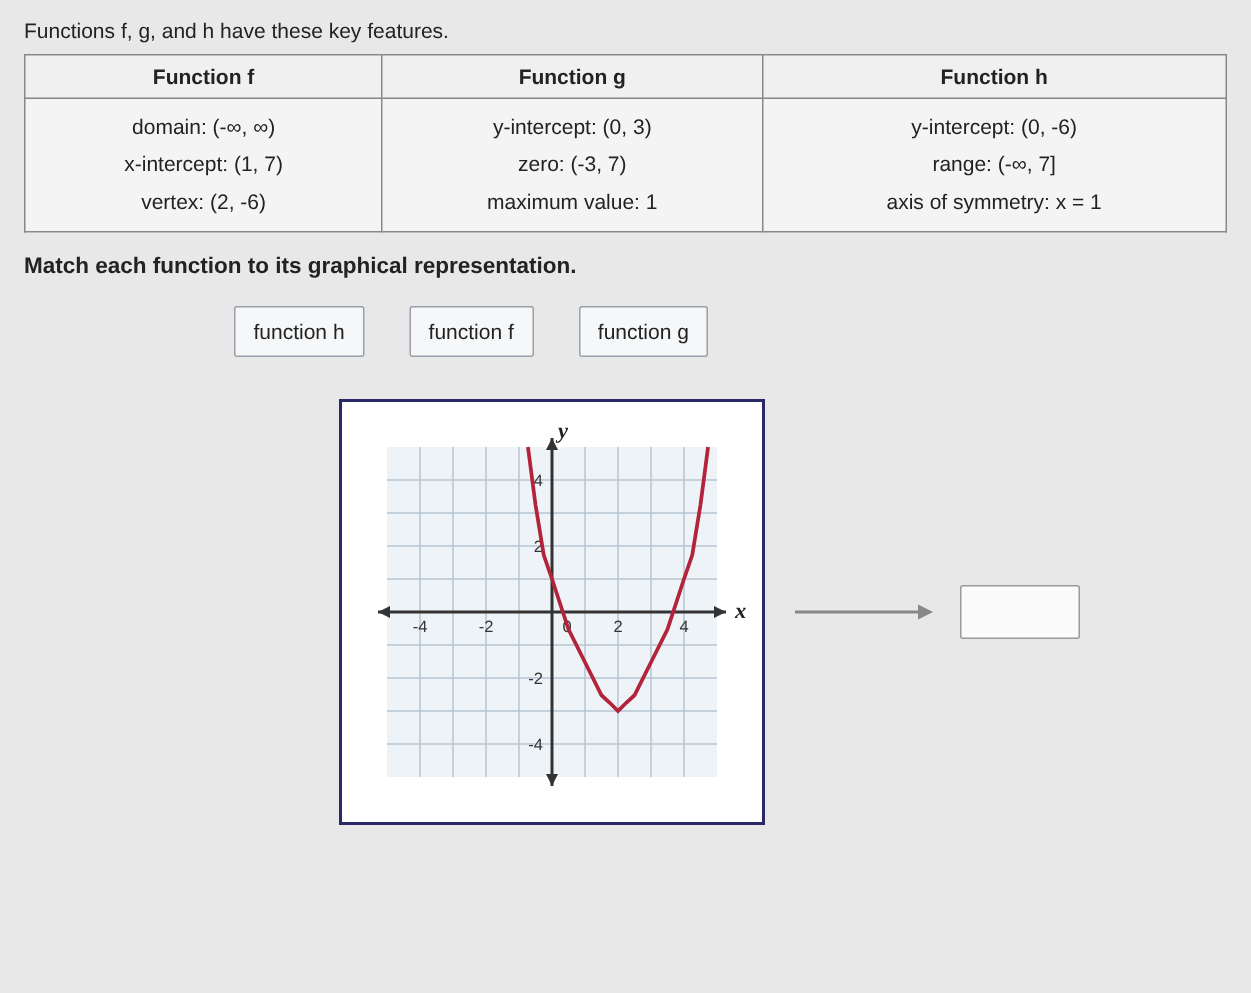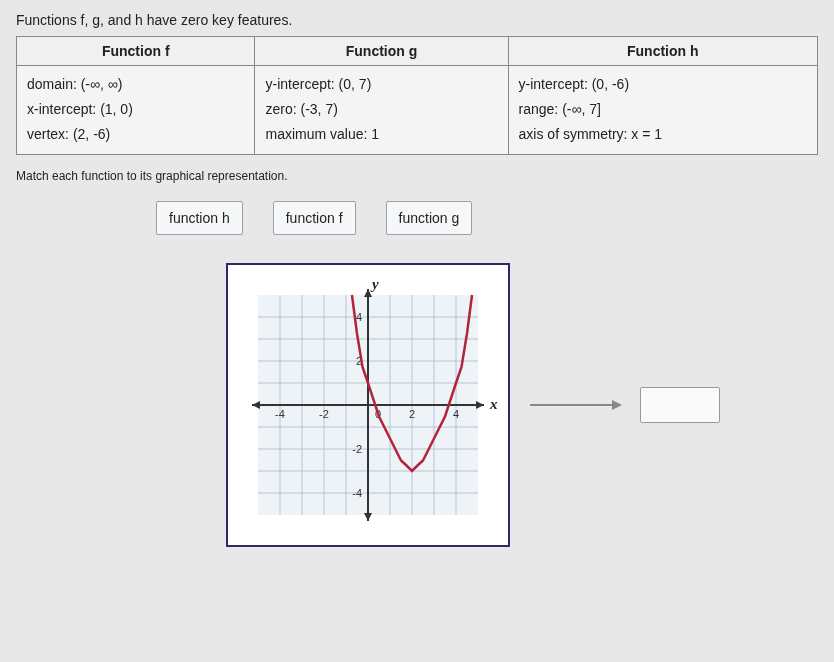--- a/index.html
+++ b/index.html
@@ -14,30 +14,30 @@
   }
   .intro { margin-bottom: 8px; font-size: 14px; }
   .feat-table {
     border-collapse: collapse;
     width: 100%;
     background: #f4f4f4;
   }
   .feat-table td, .feat-table th {
     border: 1px solid #888;
     padding: 6px 10px;
-    text-align: left;
+    text-align: center;
     vertical-align: top;
   }
   .feat-table th {
     font-weight: bold;
     text-align: center;
     background: #f0f0f0;
   }
   .cell-block { line-height: 1.8; }
-  .match-prompt { margin: 14px 0 18px 0; font-size: 12px; }
+  .match-prompt { margin: 14px 0 18px 0; font-size: 15px; font-weight: bold; }
   .tiles { display: flex; gap: 30px; margin-left: 140px; margin-bottom: 28px; }
   .tile {
     border: 1px solid #9aa0aa;
     background: #f5f7f9;
     padding: 8px 12px;
     font-size: 14px;
     border-radius: 2px;
     cursor: move;
   }
   .graph-row {
@@ -73,39 +73,39 @@
   .grid { stroke: #b7c4d4; stroke-width: 1; }
   .grid-bg { fill: #eef3f8; }
   .curve { stroke: #b3243a; stroke-width: 2.5; fill: none; }
   .tick-label { font-size: 11px; fill: #333; font-family: Arial; }
   .axis-label { font-size: 15px; fill: #222; font-style: italic; font-family: 'Times New Roman', serif; font-weight: bold; }
   .arrowhead { fill: #333; }
 </style>
 </head>
 <body>
 
-<div class="intro">Functions f, g, and h have zero key features.</div>
+<div class="intro">Functions f, g, and h have these key features.</div>
 
 <table class="feat-table">
   <thead>
     <tr>
       <th>Function f</th>
       <th>Function g</th>
       <th>Function h</th>
     </tr>
   </thead>
   <tbody>
     <tr>
       <td class="cell-block">
         <div>domain: (-∞, ∞)</div>
-        <div>x-intercept: (1, 0)</div>
+        <div>x-intercept: (1, 7)</div>
         <div>vertex: (2, -6)</div>
       </td>
       <td class="cell-block">
-        <div>y-intercept: (0, 7)</div>
+        <div>y-intercept: (0, 3)</div>
         <div>zero: (-3, 7)</div>
         <div>maximum value: 1</div>
       </td>
       <td class="cell-block">
         <div>y-intercept: (0, -6)</div>
         <div>range: (-∞, 7]</div>
         <div>axis of symmetry: x = 1</div>
       </td>
     </tr>
   </tbody>

